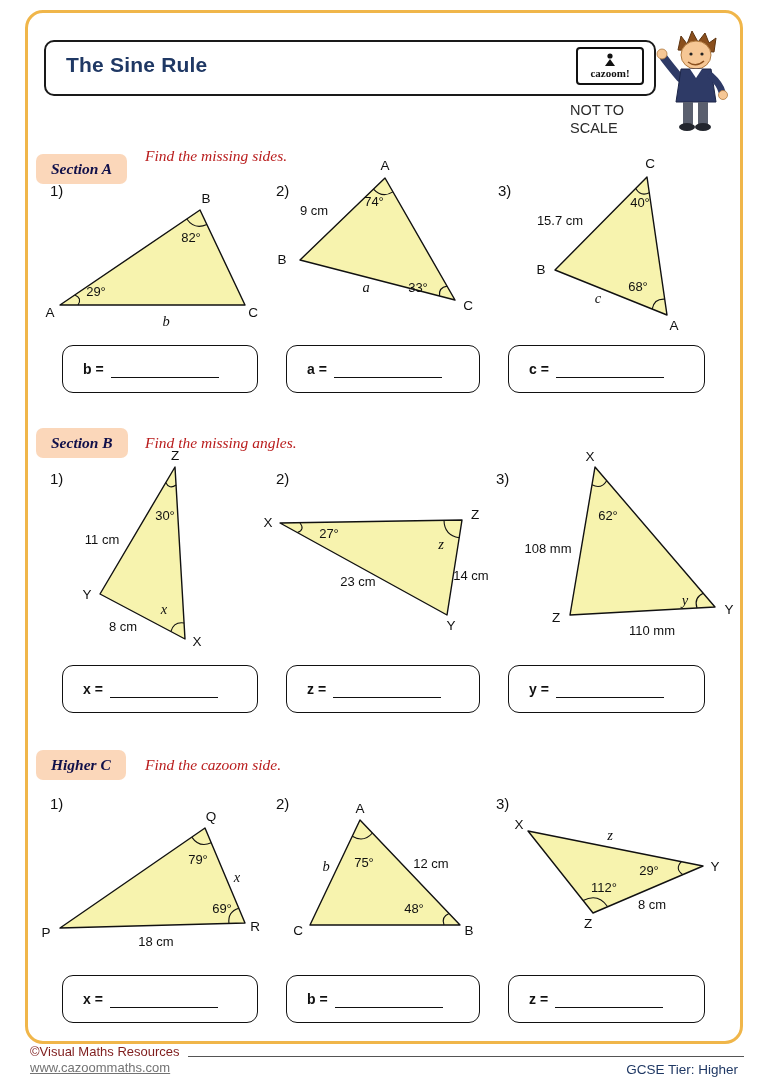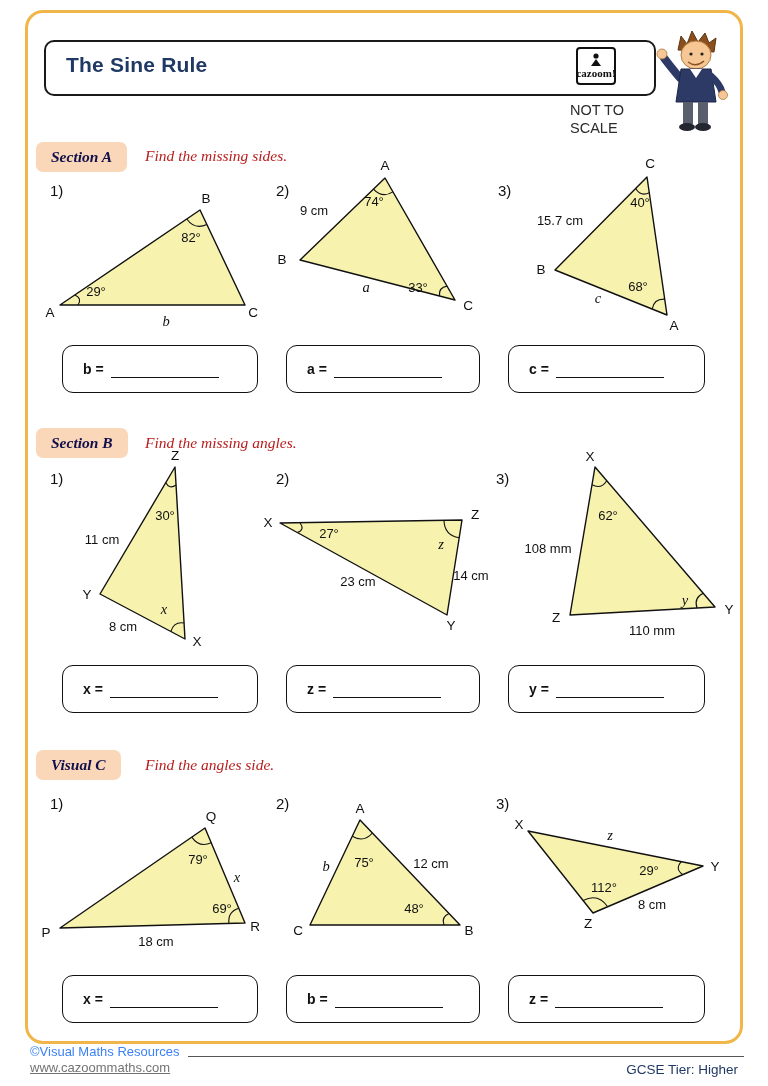--- a/index.html
+++ b/index.html
@@ -1,37 +1,37 @@
 <!DOCTYPE html>
 <html><head>
 <meta charset="utf-8">
 <style>
   html,body{margin:0;padding:0;background:#e9e9e9}
   .page{position:relative;width:768px;height:1086px;background:#fff;font-family:"Liberation Sans",sans-serif;overflow:hidden;margin:0 auto}
   .frame{position:absolute;left:25px;top:10px;width:712px;height:1028px;border:3px solid #f0b64a;border-radius:18px}
   .hdrbox{position:absolute;left:44px;top:40px;width:608px;height:52px;border:2px solid #1a1a1a;border-radius:10px;background:#fff}
   .title{position:absolute;left:66px;top:53px;font-size:21px;font-weight:bold;color:#1f3864;letter-spacing:.2px}
-  .logobox{position:absolute;left:576px;top:47px;width:40px;height:38px;border:2px solid #111;border-radius:4px;background:#fff;display:flex;flex-direction:column;align-items:center;justify-content:center;gap:1px;box-sizing:border-box}
+  .logobox{position:absolute;left:576px;top:47px;width:68px;height:38px;border:2px solid #111;border-radius:4px;background:#fff;display:flex;flex-direction:column;align-items:center;justify-content:center;gap:1px;box-sizing:border-box}
   .logotext{font-family:"Liberation Serif",serif;font-weight:bold;font-size:11px;color:#111;line-height:1}
   .mascot{position:absolute;left:650px;top:28px}
   .instr{position:absolute;left:62px;top:106px;font:italic 15.5px "Liberation Serif",serif;color:#1a1a1a}
   .nts{position:absolute;left:570px;top:101px;width:74px;font-weight:normal;font-size:14.5px;color:#2b2b2b;line-height:1.25}
   .pill{position:absolute;background:#fbd7ba;border-radius:7px;padding:6px 15px;font:italic bold 15.5px "Liberation Serif",serif;color:#10104a}
   .sinstr{position:absolute;font:italic 15.5px "Liberation Serif",serif;color:#b91c1c}
   .pnum{position:absolute;font-size:15px;color:#111}
   .tri{position:absolute;overflow:visible}
   .tri .tfill{fill:#f7f3ae;stroke:#111;stroke-width:1.4;stroke-linejoin:round}
   .tri .arc{fill:none;stroke:#111;stroke-width:1.1}
   .tri text{font-family:"Liberation Sans",sans-serif;font-size:13px;fill:#111}
   .tri text.vx{font-size:13.5px}
   .tri text.it{font:italic 14.5px "Liberation Serif",serif;fill:#111}
   .ansbox{position:absolute;height:48px;border:1.6px solid #111;border-radius:11px;display:flex;align-items:center;padding-left:20px;background:#fff;box-sizing:border-box}
   .albl{font-weight:bold;font-size:14px;color:#111}
   .blank{display:inline-block;width:108px;height:17px;border-bottom:1.4px solid #111;margin-left:7px}
-  .f-copy{position:absolute;left:30px;top:1044px;font-size:13px;color:#3b82f6}
+  .f-copy{position:absolute;left:30px;top:1044px;font-size:13px;color:#7f1d1d}
   .f-link{position:absolute;left:30px;top:1060px;font-size:13px;color:#737373;text-decoration:underline;cursor:pointer}
   .f-divider{position:absolute;left:188px;top:1056px;width:556px;height:1px;background:#555}
   .f-center{position:absolute;left:50%;transform:translateX(-50%);top:1062px;font-size:13.5px;color:#1f3864}
   .f-tier{position:absolute;right:30px;top:1062px;font-size:13.5px;color:#1f3864}
 </style>
 </head>
 <body>
 
 <div class="page">
   <div class="frame"></div>
@@ -60,21 +60,21 @@
     <path d="M61 48 Q70 56 72 64" stroke="#2e3a66" stroke-width="7" fill="none" stroke-linecap="round"></path>
     <circle cx="73" cy="67" r="4.5" fill="#f6c795" stroke="#b07a40" stroke-width="0.8"></circle>
     <rect x="33" y="74" width="10" height="22" fill="#5a5f6e"></rect>
     <rect x="48" y="74" width="10" height="22" fill="#5a5f6e"></rect>
     <ellipse cx="37" cy="99" rx="8" ry="4" fill="#23262e"></ellipse>
     <ellipse cx="53" cy="99" rx="8" ry="4" fill="#23262e"></ellipse>
   </svg>
 
   <div class="nts">NOT TO SCALE</div>
 
-  <div class="pill" style="left:36px;top:142px">Section A</div>
+  <div class="pill" style="left:36px;top:154px">Section A</div>
   <div class="sinstr" style="left:145px;top:147px">Find the missing sides.</div>
 
   <div class="pnum" style="left:50px;top:182px">1)</div>
   <div class="pnum" style="left:276px;top:182px">2)</div>
   <div class="pnum" style="left:498px;top:182px">3)</div>
 
   <svg class="tri" style="left:40px;top:190px" width="230" height="145" viewBox="0 0 230 145">
     <path class="tfill" d="M20 115 L160 20 L205 115 Z"></path>
     <path class="arc" d="M146.8 29 Q154.5 40 166.9 34.5"></path>
     <path class="arc" d="M34.9 104.9 Q42.4 108.1 38 115"></path>
@@ -177,22 +177,22 @@
   </div>
   <div class="ansbox" style="left:286px;top:665px;width:194px">
     <span class="albl">z =</span>
     <span class="blank"></span>
   </div>
   <div class="ansbox" style="left:508px;top:665px;width:197px">
     <span class="albl">y =</span>
     <span class="blank"></span>
   </div>
 
-  <div class="pill" style="left:36px;top:750px">Visual C</div>
-  <div class="sinstr" style="left:145px;top:756px">Find the angles side.</div>
+  <div class="pill" style="left:36px;top:750px">Higher C</div>
+  <div class="sinstr" style="left:145px;top:756px">Find the cazoom side.</div>
 
   <div class="pnum" style="left:50px;top:795px">1)</div>
   <div class="pnum" style="left:276px;top:795px">2)</div>
   <div class="pnum" style="left:496px;top:795px">3)</div>
 
   <svg class="tri" style="left:40px;top:808px" width="235" height="150" viewBox="0 0 235 150">
     <path class="tfill" d="M165 20 L20 120 L205 115 Z"></path>
     <path class="arc" d="M151.8 29.1 Q159.2 40 171.2 34.8"></path>
     <path class="arc" d="M198.8 100.2 Q187.5 103.7 189 115.4"></path>
     <text class="vx" x="171" y="13" text-anchor="middle">Q</text>

